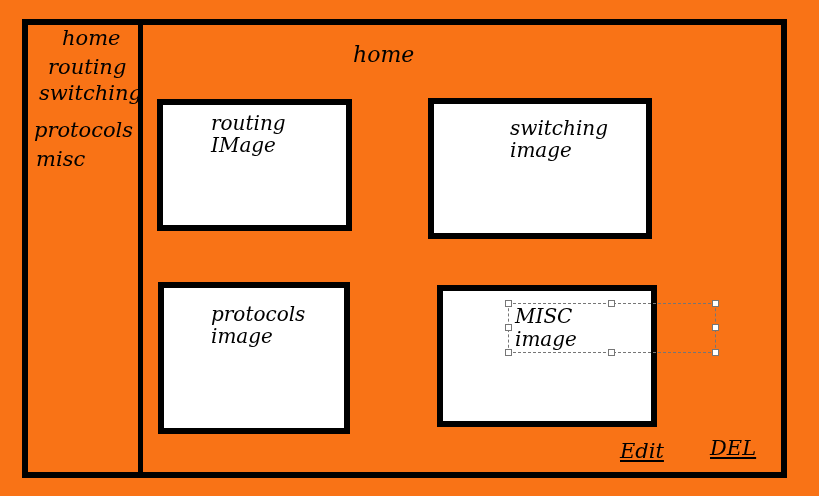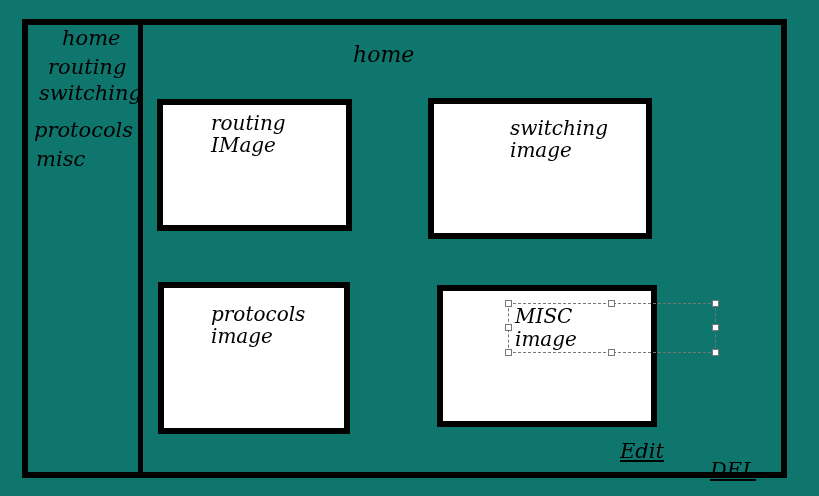--- a/index.html
+++ b/index.html
@@ -1,21 +1,21 @@
 <!DOCTYPE html>
 <html><head>
 <meta charset="utf-8">
 <style>
   * { margin: 0; padding: 0; box-sizing: border-box; }
   html, body { background: #ffffff; }
   .canvas {
     position: relative;
     width: 819px;
     height: 496px;
-    background: #0f766e;
+    background: #f97316;
     font-family: "DejaVu Serif", "Liberation Serif", serif;
     font-style: italic;
     color: #000000;
     overflow: hidden;
   }
   
   .frame {
     position: absolute;
     left: 22px; top: 19px;
     width: 765px; height: 459px;
@@ -99,21 +99,21 @@
 
   
   .action {
     position: absolute;
     font-size: 21px;
     line-height: 24px;
     white-space: nowrap;
     text-decoration: underline;
   }
   .action-edit { left: 620px; top: 439px; }
-  .action-del  { left: 710px; top: 458px; }
+  .action-del  { left: 710px; top: 436px; }
 </style>
 </head>
 <body>
 
 <div class="canvas">
 
   <div class="frame"></div>
   <div class="divider"></div>
 
   <div class="nav-item nav-home">home</div>

